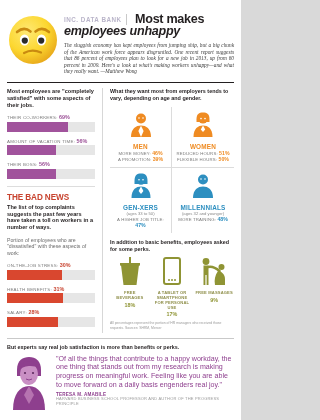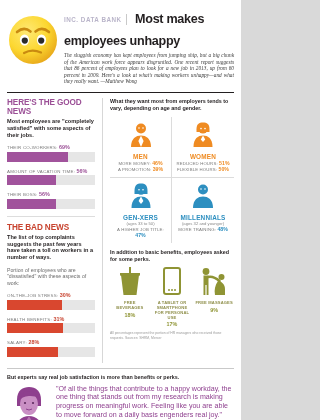--- a/index.html
+++ b/index.html
@@ -24,21 +24,21 @@
     color: #b9b4c9; display: inline-block; vertical-align: bottom;
     padding-right: 4px; border-right: 1px solid #c9c9c9; margin-right: 4px;
     line-height: 11px;
   }
   .headline {
     font-size: 12.6px; font-weight: bold; color: #231f20;
     line-height: 12.4px; letter-spacing: -.3px; display: inline;
   }
   .head-line2 {
     font-size: 12.6px; font-weight: bold; color: #231f20;
-    line-height: 12.6px; letter-spacing: -.3px; display: block; margin-top: 10px;
+    line-height: 12.6px; letter-spacing: -.3px; display: block; margin-top: 0; font-style: italic;
   }
   .deck {
     font-family: "Liberation Serif", serif; font-style: italic;
     font-size: 5.3px; line-height: 6.6px; color: #3a3a3a;
     margin-top: 4px; text-align: justify;
   }
   .rule-top { border-top: 1.2px solid #231f20; margin: 7px 0 0 0; }
 
   
   .cols { display: flex; margin-top: 5px; }
@@ -167,21 +167,20 @@
     </div>
   </div>
 
   <div class="rule-top"></div>
 
   <div class="cols">
 
     <div class="col-left">
 
       <div>
-        <div class="sec-title good">HERE'S THE GOOD NEWS</div>
         <div class="sec-sub">Most employees are "completely satisfied" with some aspects of their jobs.</div>
 
         <div class="bar-block">
           <div class="bar-label good">
             <span>THEIR CO-WORKERS:</span>
             <b>69%</b>
           </div>
           <div class="bar-track">
             <div class="bar-fill good" style="width:69%"></div>
           </div>

